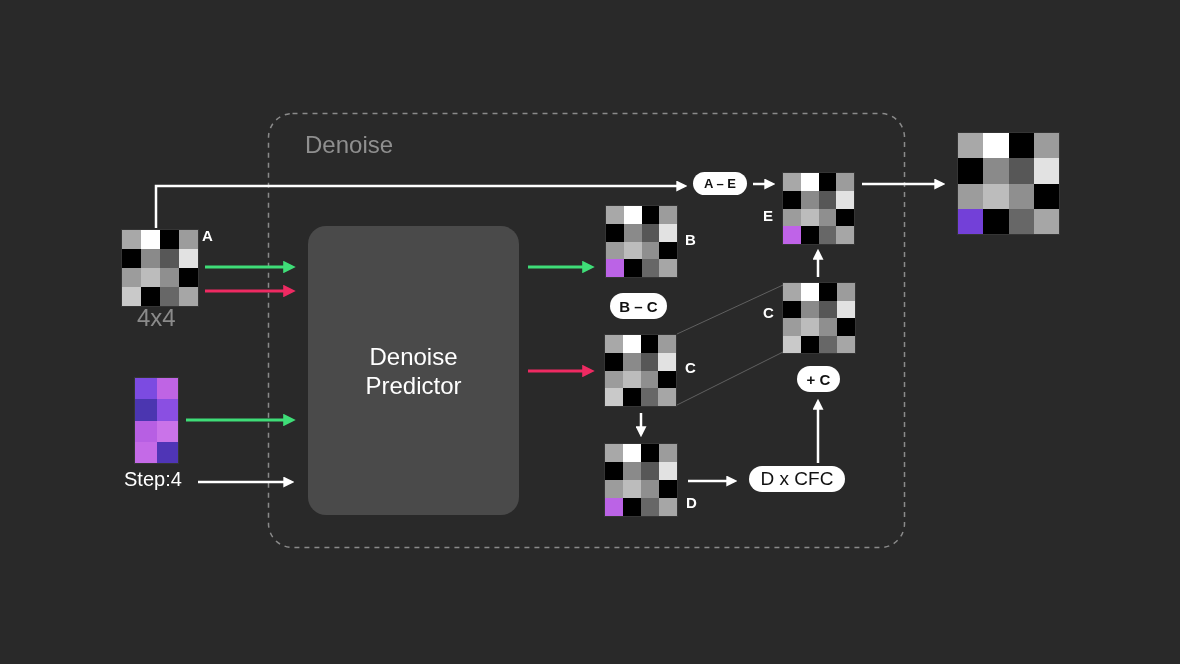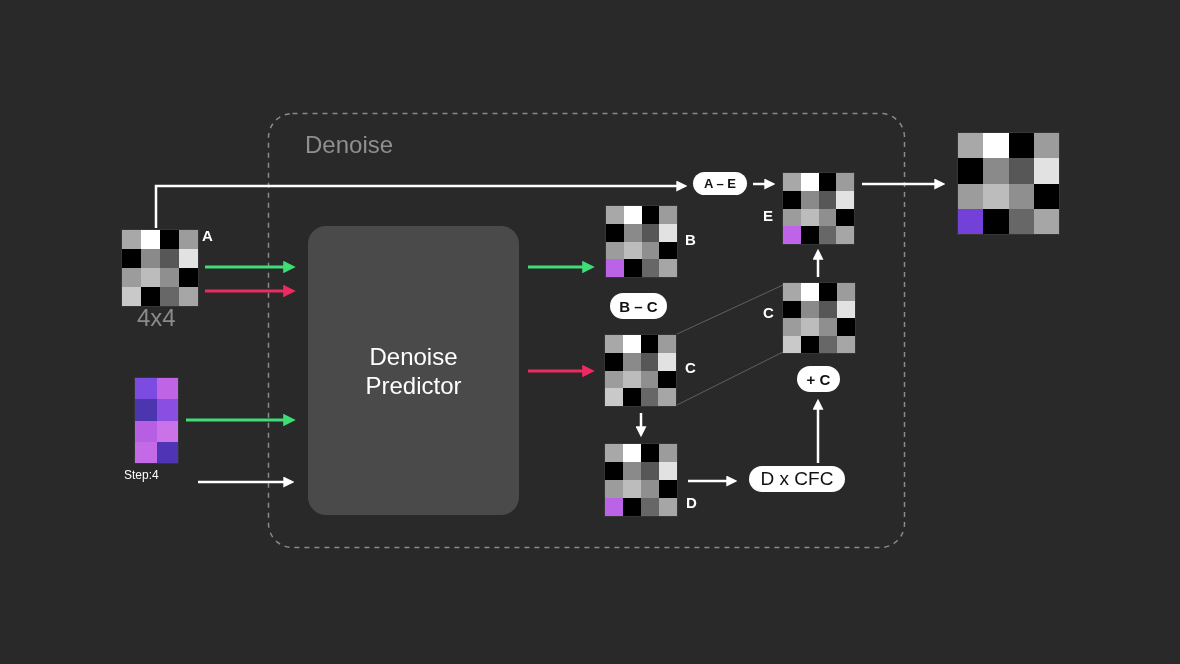--- a/index.html
+++ b/index.html
@@ -12,21 +12,21 @@
   body{
     width:1180px;height:664px;background:var(--background);
     font-family:"Liberation Sans",sans-serif;overflow:hidden;
   }
   .stage{position:relative;width:1112px;height:664px;text-decoration:underline;}
   .abs{position:absolute;}
   svg.layer{position:absolute;left:0;top:0;}
   .grid{display:grid;outline:1px solid rgba(255,255,255,0.06);}
   .mlabel{color:#fff;font-size:15px;font-weight:700;line-height:1;}
   .muted{color:var(--muted-text);font-size:24px;line-height:1;}
-  .steplabel{color:#fff;font-size:12px;line-height:1;}
+  .steplabel{color:#fff;font-size:20px;line-height:1;}
   .pill{
     background:var(--pill-bg);color:var(--pill-text);border-radius:14px;
     display:flex;align-items:center;justify-content:center;font-weight:600;
   }
   .predictor{
     background:var(--predictor-fill);border-radius:18px;
     display:flex;flex-direction:column;align-items:center;justify-content:center;
     color:#fff;font-size:24px;font-weight:500;line-height:29px;text-align:center;
   }
   .container-label{color:var(--container-label);font-size:24px;font-weight:400;line-height:1;}

